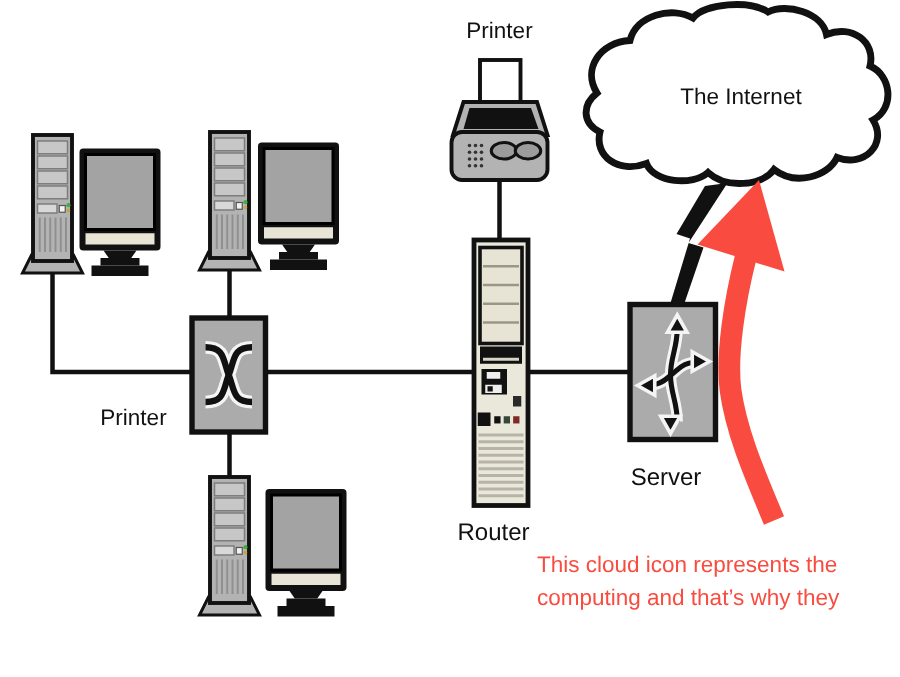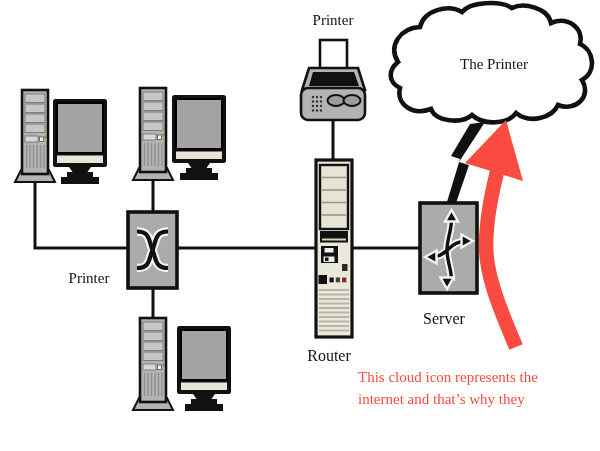--- a/index.html
+++ b/index.html
@@ -2,21 +2,21 @@
 <html><head>
 <meta charset="utf-8">
 <style>
   html, body { margin: 0; padding: 0; background: #fff; }
   .canvas {
     position: relative;
     width: 600px;
     height: 451px;
     background: #ffffff;
     overflow: hidden;
-    font-family: Liberation Serif, serif;
+    font-family: Liberation Sans, sans-serif;
   }
   .canvas svg { position: absolute; left: 0; top: 0; }
   .lbl {
     position: absolute;
     color: #111;
     font-size: 15px;
     text-align: center;
     white-space: nowrap;
   }
   .lbl-server, .lbl-router { font-size: 16px; }
@@ -201,26 +201,26 @@
     <polygon points="470,124 451,156 460,159 447,202 456,203 469,165 459,162 485,122" fill="#111"></polygon>
 
     <g>
       <path d="M 516,347 C 504,318 491,289 487,260 C 484,236 490,200 497,172" fill="none" stroke="#f94b3f" stroke-width="14.5"></path>
       <polygon points="506,120 465,163 523,181" fill="#f94b3f"></polygon>
     </g>
   </svg>
 
   <div class="lbl" style="left:303px; top:12px; width:60px;">Printer</div>
 
-  <div class="lbl" style="left:434px; top:56px; width:120px;">The Printer</div>
+  <div class="lbl" style="left:434px; top:56px; width:120px;">The Internet</div>
 
   <div class="lbl" style="left:64px; top:270px; width:50px;">Printer</div>
 
   <div class="lbl lbl-server" style="left:299px; top:347px; width:60px;">Router</div>
 
   <div class="lbl lbl-router" style="left:414px; top:310px; width:60px;">Server</div>
 
   <div class="annotation" style="color: rgb(249, 75, 63);">
     <div>This cloud icon represents the</div>
-    <div>internet and that’s why they</div>
+    <div>computing and that’s why they</div>
   </div>
 
 </div>
 
 </body></html>

